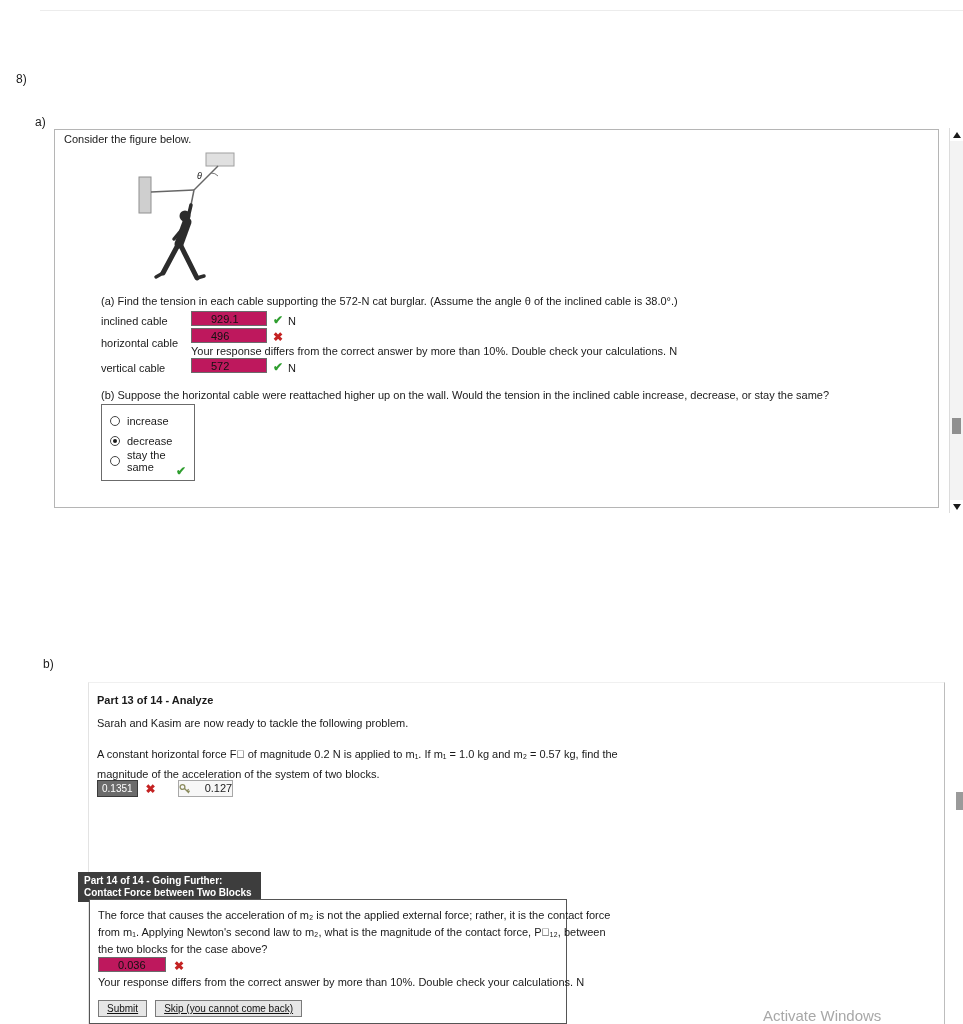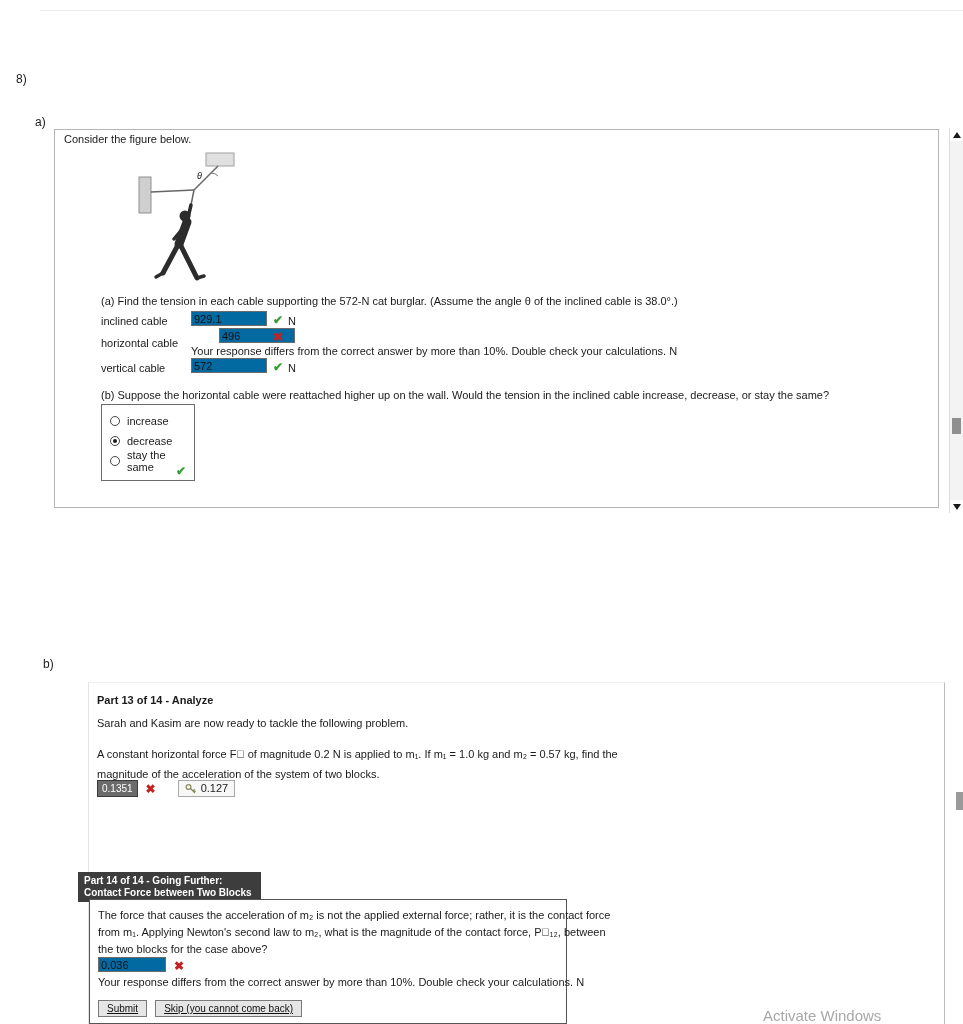--- a/index.html
+++ b/index.html
@@ -7,22 +7,22 @@
   body {
     width:963px; height:1024px; position:relative; overflow:hidden;
     font-family:"Liberation Sans", sans-serif; font-size:11px; color:#1a1a1a;
   }
   .abs { position:absolute; }
   .nowrap { white-space:nowrap; }
   .bold { font-weight:bold; }
   .check { color:#2f9e2f; font-size:12px; font-weight:bold; line-height:12px; }
   .cross { color:#c42222; font-size:12px; font-weight:bold; line-height:12px; }
   .ansinput {
-    border:1px solid #6b6b6b; height:15px; width:76px; background:#0369a1;
-    font:11px "Liberation Sans", sans-serif; padding:0 2px; color:#111;
+    border:1px solid #6b6b6b; height:15px; width:76px; background:#be185d;
+    font:11px "Liberation Sans", sans-serif; padding:0 19px; color:#111;
   }
   .panelA { border:1px solid #b5b5b5; background:#fff; }
   .radiobox { border:1px solid #6b6b6b; background:#fff; }
   .optrow { display:flex; align-items:center; gap:7px; height:20px; padding-left:8px; }
   .radio {
     width:10px; height:10px; border:1px solid #444; border-radius:50%;
     display:inline-block; position:relative; background:#fff; flex:0 0 auto;
   }
   .radio.sel::after {
     content:""; position:absolute; left:2px; top:2px; right:2px; bottom:2px;
@@ -36,22 +36,22 @@
   .tri-down { position:absolute; left:3px; top:4px; width:0; height:0;
     border-left:4px solid transparent; border-right:4px solid transparent; border-top:6px solid #1a1a1a; }
   .thumb { position:absolute; left:2px; width:9px; background:#8f8f8f; }
   
   .panelB { border-left:1px solid #e3e3e3; border-right:1px solid #bdbdbd; border-top:1px solid #f0f0f0; }
   .selval {
     display:inline-block; background:#6b6b6b; color:#fff; border:1px solid #3a3a3a;
     padding:1px 4px; font-size:10px; line-height:13px;
   }
   .keybox {
-    display:inline-flex; align-items:center; gap:4px; border:1px solid #a8a8a8;
-    background:#f7f7f7; padding:1px 6px; line-height:13px;
+    display:inline-flex; align-items:center; gap:14px; border:1px solid #a8a8a8;
+    background:#f7f7f7; padding:1px 0; line-height:13px;
   }
   .p14head { background:#3d3d3d; color:#fff; font-size:10px; font-weight:bold;
     padding:3px 6px; line-height:12px; }
   .p14box { border:1px solid #555; background:#fff; }
   .btn {
     display:inline-block; background:#e6e6e6; border:1px solid #7a7a7a;
     font:10px "Liberation Sans", sans-serif; text-decoration:underline;
     padding:2px 8px; color:#111; cursor:pointer;
   }
   .watermark { color:#a8a8a8; font-size:15px; }
@@ -90,21 +90,21 @@
     </g>
   </svg>
 
   <div class="abs nowrap" style="left:46px; top:165px;">(a) Find the tension in each cable supporting the 572-N cat burglar. (Assume the angle θ of the inclined cable is 38.0°.)</div>
 
   <div class="abs nowrap" style="left:46px; top:185px;">inclined cable</div>
   <input class="abs ansinput" style="left: 136px; top: 181px;" value="929.1">
   <span class="abs check" style="left:218px; top:184px;">✔</span>
   <span class="abs" style="left:233px; top:185px;">N</span>
 
-  <input class="abs ansinput" style="left: 136px; top: 198px; margin-left: 28px;" value="496">
+  <input class="abs ansinput" style="left: 136px; top: 198px;" value="496">
   <span class="abs cross" style="left:218px; top:201px;">✖</span>
   <div class="abs nowrap" style="left:46px; top:207px;">horizontal cable</div>
   <div class="abs nowrap" style="left:136px; top:215px;">Your response differs from the correct answer by more than 10%. Double check your calculations. N</div>
 
   <div class="abs nowrap" style="left:46px; top:232px;">vertical cable</div>
   <input class="abs ansinput" style="left: 136px; top: 228px;" value="572">
   <span class="abs check" style="left:218px; top:231px;">✔</span>
   <span class="abs" style="left:233px; top:232px;">N</span>
 
   <div class="abs nowrap" style="left:46px; top:259px;">(b) Suppose the horizontal cable were reattached higher up on the wall. Would the tension in the inclined cable increase, decrease, or stay the same?</div>

